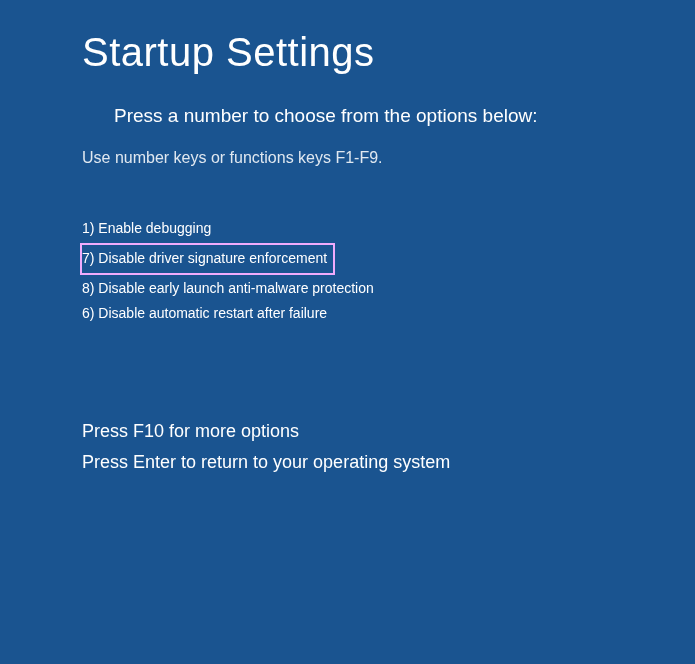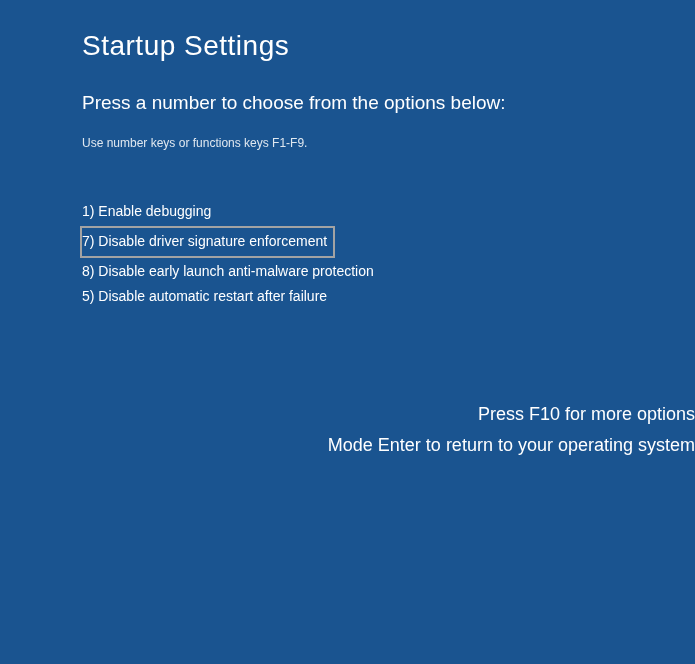--- a/index.html
+++ b/index.html
@@ -9,74 +9,74 @@
     }
     body {
       width: 695px;
       height: 664px;
       background-color: #1a5490;
       font-family: "Segoe UI", "Segoe UI Light", Arial, sans-serif;
       color: #ffffff;
       padding: 30px 0 0 82px;
     }
     .title {
-      font-size: 28px;
+      font-size: 40px;
       font-weight: 300;
       margin-bottom: 30px;
       letter-spacing: 0.5px;
     }
     .subtitle {
       font-size: 19px;
       font-weight: 400;
       margin-bottom: 22px;
+      margin-left: 32px;
     }
     .instruction {
-      font-size: 12px;
+      font-size: 16px;
       font-weight: 400;
       margin-bottom: 50px;
       color: #e0e8f0;
     }
     .options {
       margin-bottom: 90px;
     }
     .option {
       font-size: 14px;
       font-weight: 400;
       line-height: 1.7;
       display: inline-block;
     }
     .option-row {
       margin-bottom: 2px;
     }
     .highlighted {
-      border: 2px solid #a3a3a3;
+      border: 2px solid #f0abfc;
       padding: 2px 6px 2px 0;
       margin-left: -2px;
       text-align: center;
     }
     .footer {
       margin-top: 0;
-      text-align: right;
     }
     .footer-line {
       font-size: 18px;
       font-weight: 400;
       line-height: 1.7;
     }
   </style>
 </head>
 <body>
 
 <div class="title">Startup Settings</div>
 <div class="subtitle">Press a number to choose from the options below:</div>
 <div class="instruction">Use number keys or functions keys F1-F9.</div>
 
 <div class="options" id="options-container">
     <div class="option-row"><span class="option">1) Enable debugging</span></div>
     <div class="option-row"><span class="option highlighted">7) Disable driver signature enforcement</span></div>
     <div class="option-row"><span class="option">8) Disable early launch anti-malware protection</span></div>
-    <div class="option-row"><span class="option">5) Disable automatic restart after failure</span></div>
+    <div class="option-row"><span class="option">6) Disable automatic restart after failure</span></div>
   </div>
 
 <div class="footer">
   <div class="footer-line">Press F10 for more options</div>
-  <div class="footer-line">Mode Enter to return to your operating system</div>
+  <div class="footer-line">Press Enter to return to your operating system</div>
 </div>
 
 </body></html>

